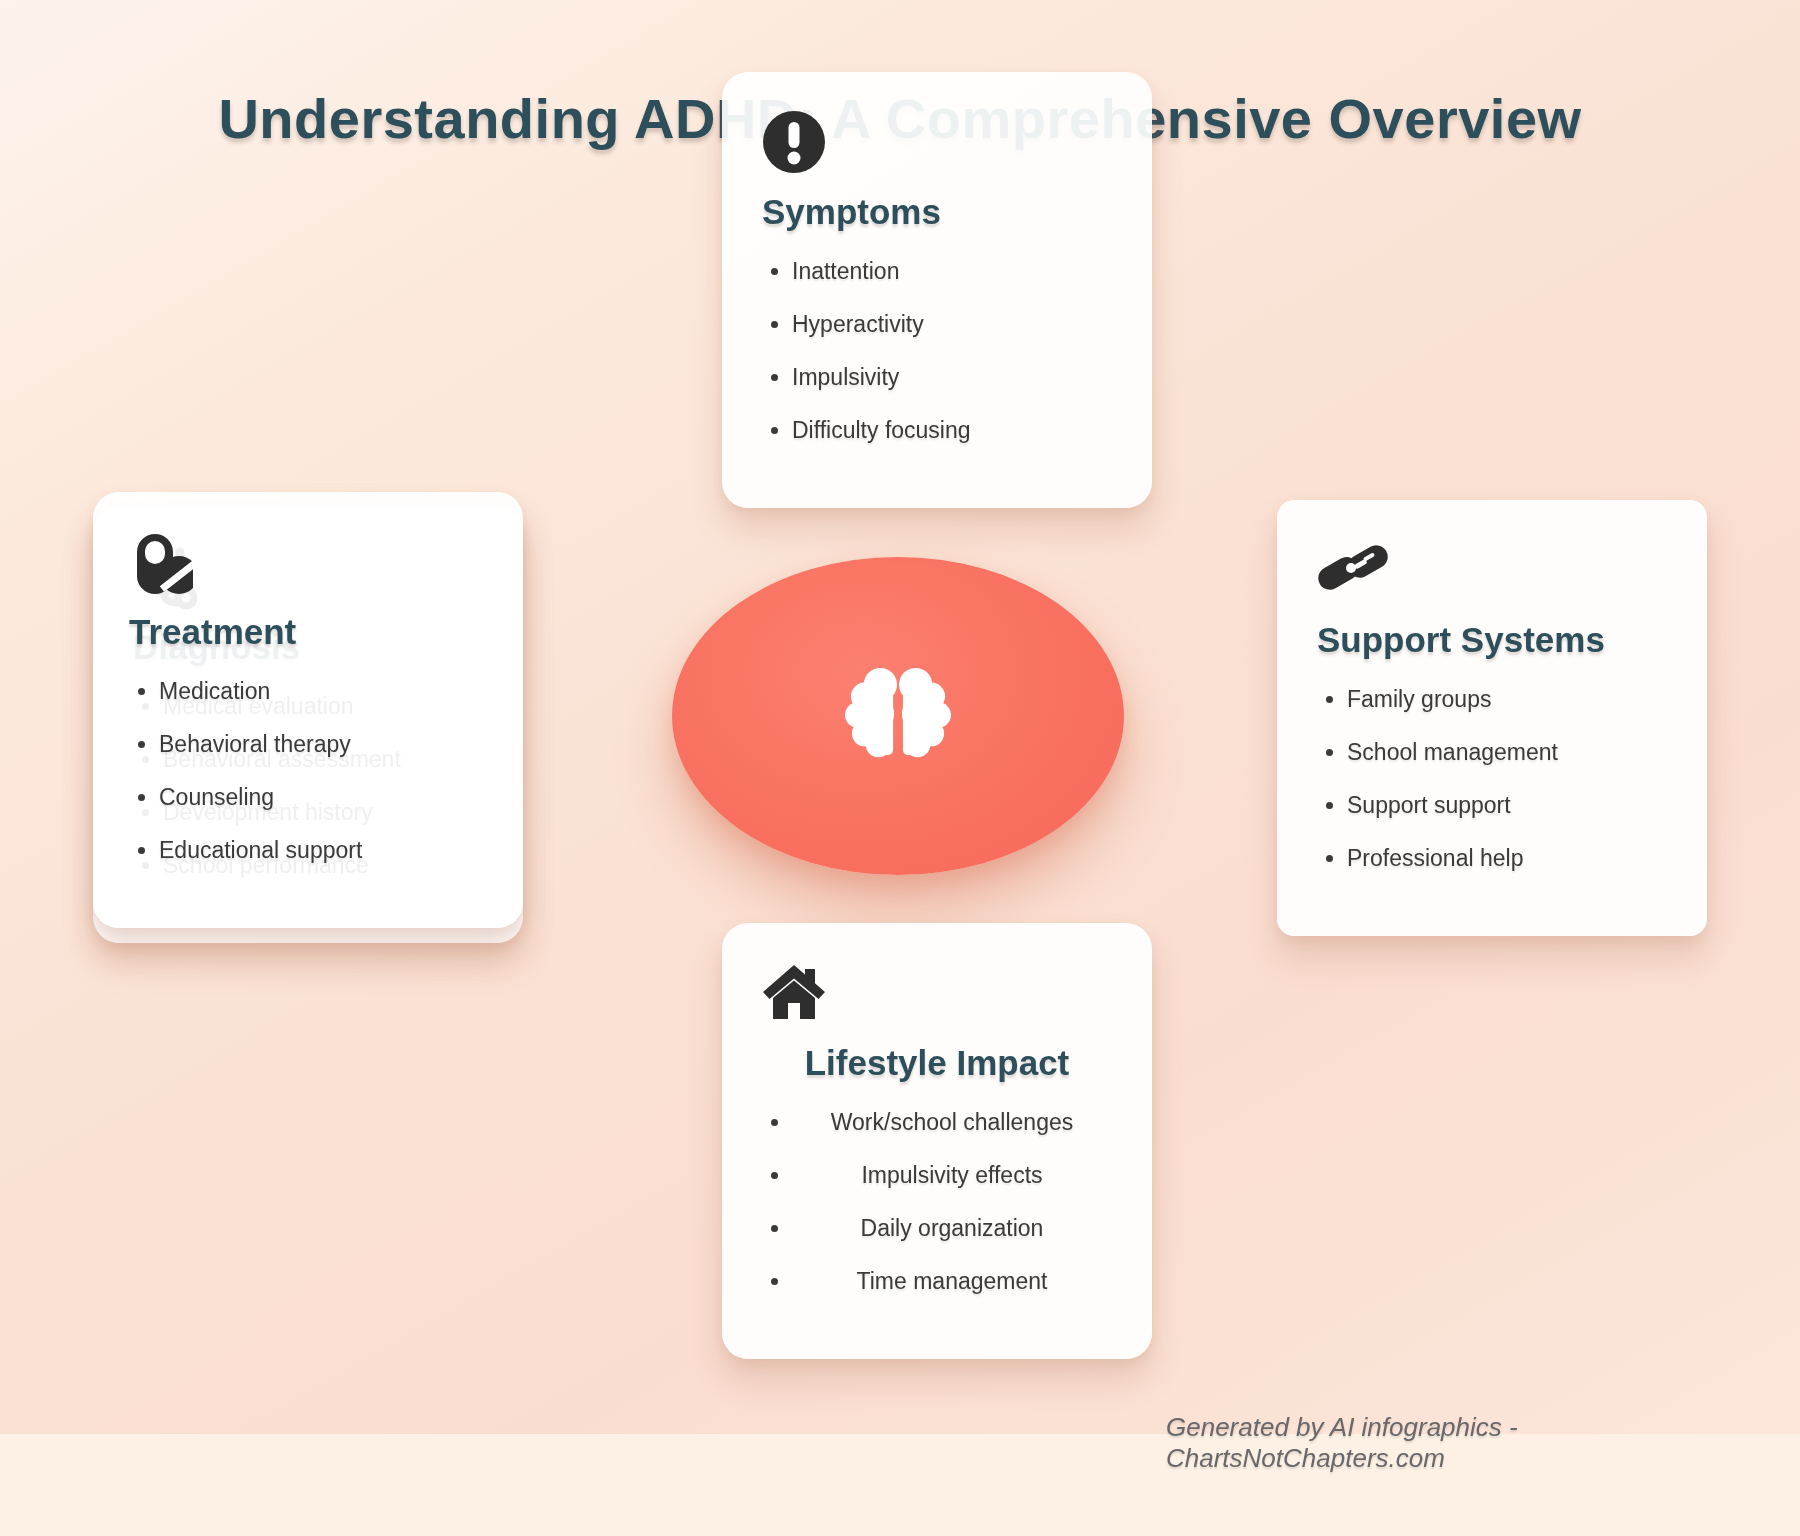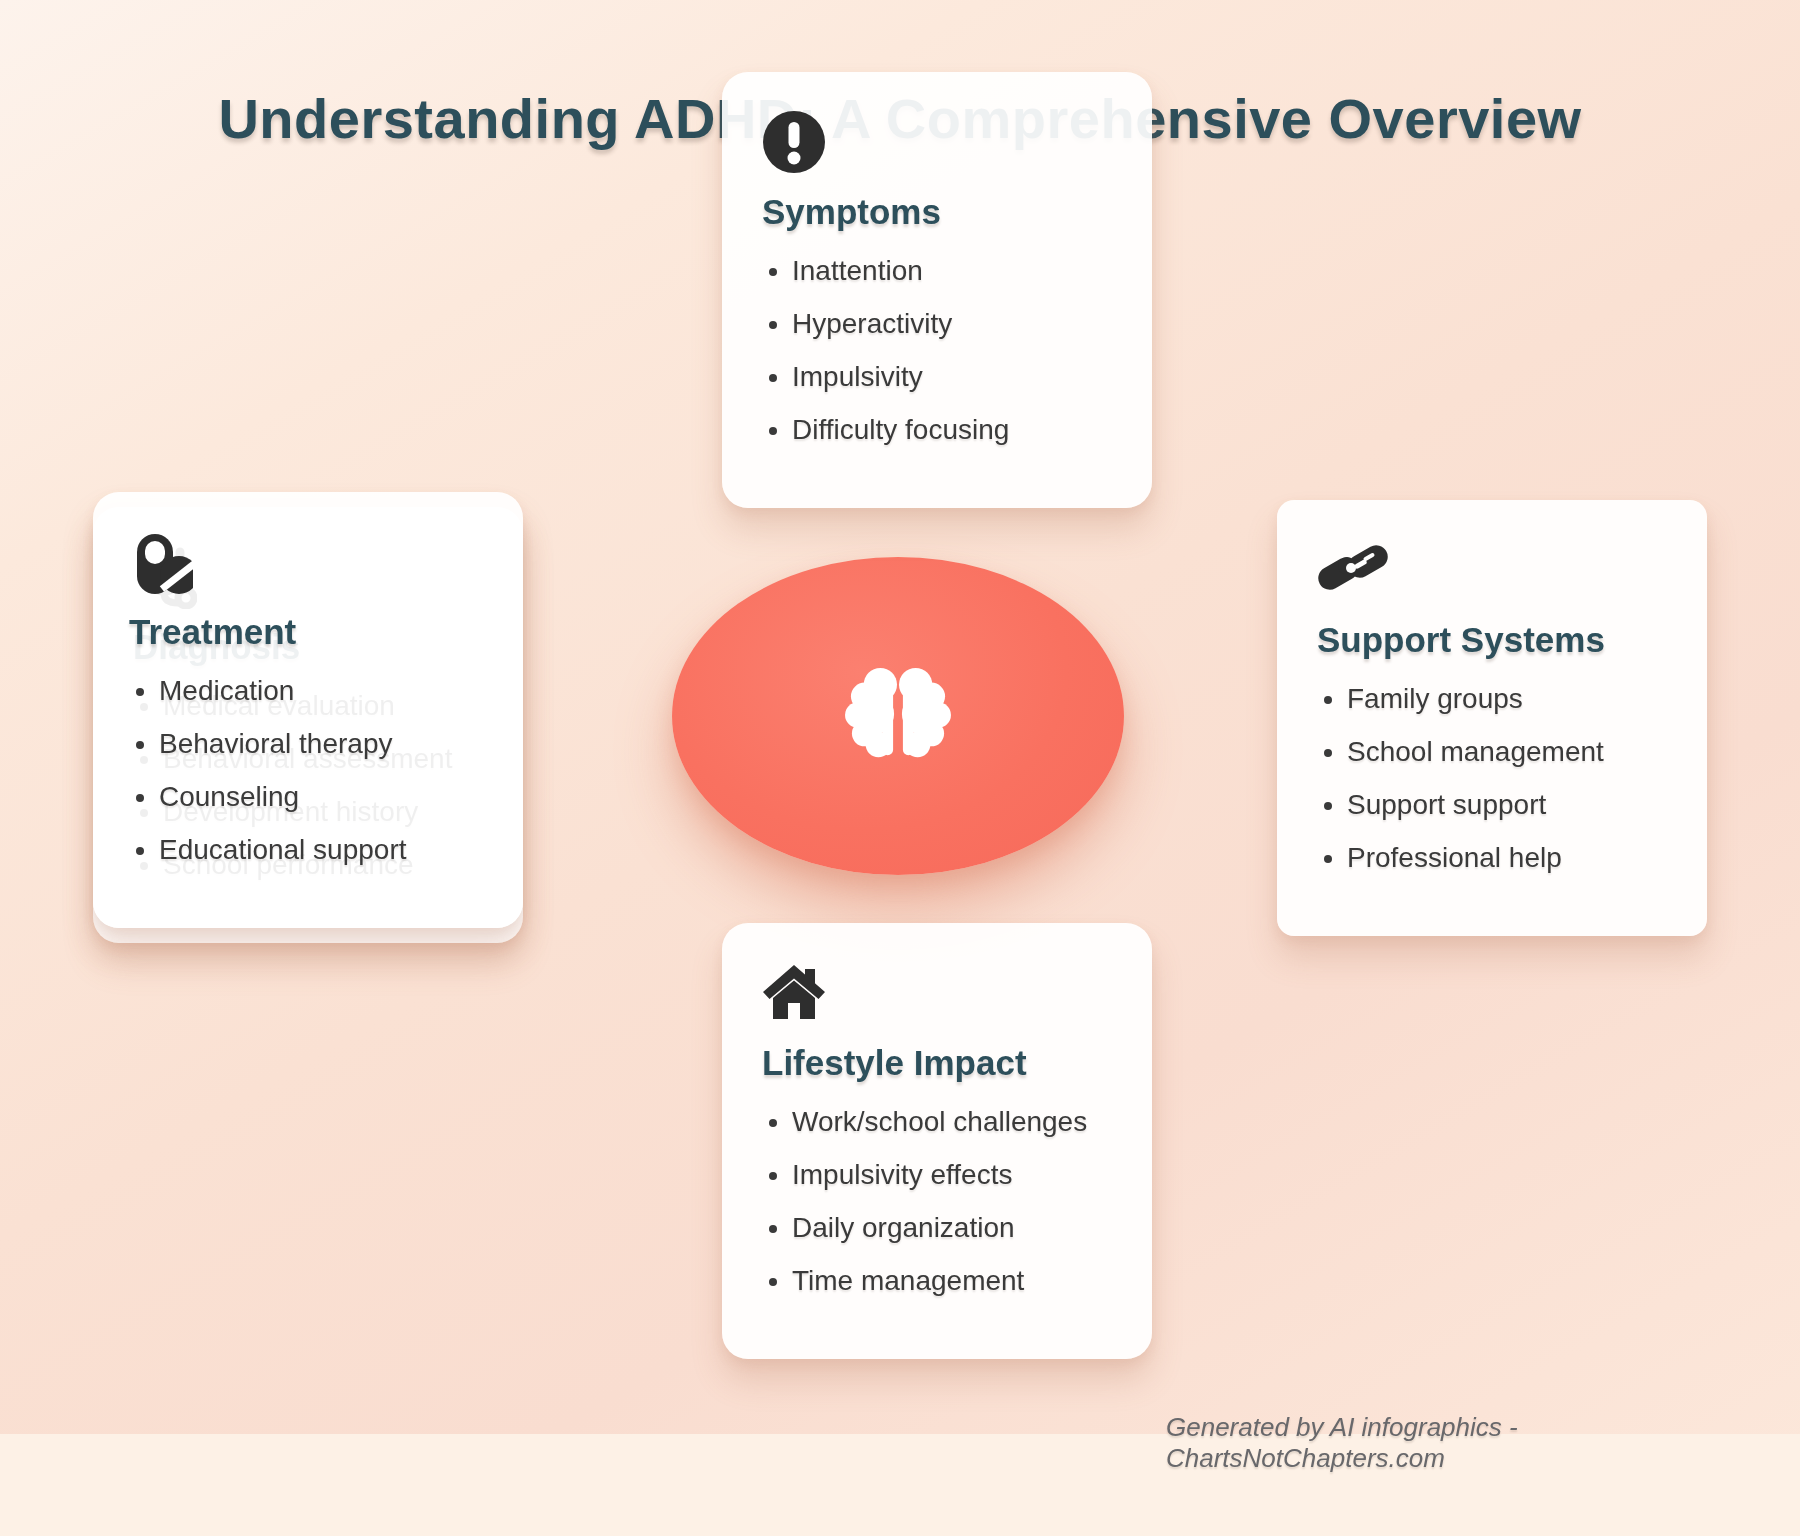--- a/index.html
+++ b/index.html
@@ -16,29 +16,29 @@
   }
   .card{
     position:absolute;width:430px;height:436px;box-sizing:border-box;
     background:rgba(255,255,255,0.92);border-radius:26px;padding:38px 40px 0 40px;
     box-shadow:0 22px 32px rgba(170,100,70,0.20),0 5px 12px rgba(170,100,70,0.10);
   }
   .card--symptoms{left:722px;top:72px;z-index:3;}
   .card--diagnosis{left:93px;top:507px;z-index:2;}
   .card--treatment{left:93px;top:492px;z-index:3;padding-left:36px;}
   .card--support{left:1277px;top:500px;z-index:3;border-radius:17px;}
-  .card--lifestyle{left:722px;top:923px;z-index:3;}
+  .card--lifestyle{left:722px;top:923px;z-index:3;text-align:center;}
   .card .icon{height:64px;margin-bottom:18px;}
   .card h2{
     margin:0 0 14px 0;font-size:35px;font-weight:bold;color:#2d4f5b;
     text-shadow:0 3px 3px rgba(60,40,30,0.18);
   }
   .card ul{
     margin:24px 0 0 0;padding-left:30px;list-style:disc;
-    color:#3a3a3a;font-size:28px;line-height:30px;
+    color:#3a3a3a;font-size:23px;line-height:30px;
   }
   .card li{margin-bottom:23px;text-shadow:0 2px 2px rgba(60,40,30,0.12);}
   .center-ellipse{
     position:absolute;left:672px;top:557px;width:452px;height:318px;z-index:2;
     border-radius:50%;
     background:radial-gradient(ellipse at 42% 36%,#fb8070 0%,#f97160 55%,#f7695a 100%);
     box-shadow:0 34px 55px rgba(215,110,80,0.40),0 10px 20px rgba(215,110,80,0.20);
     display:flex;align-items:center;justify-content:center;
   }
   .credit{

